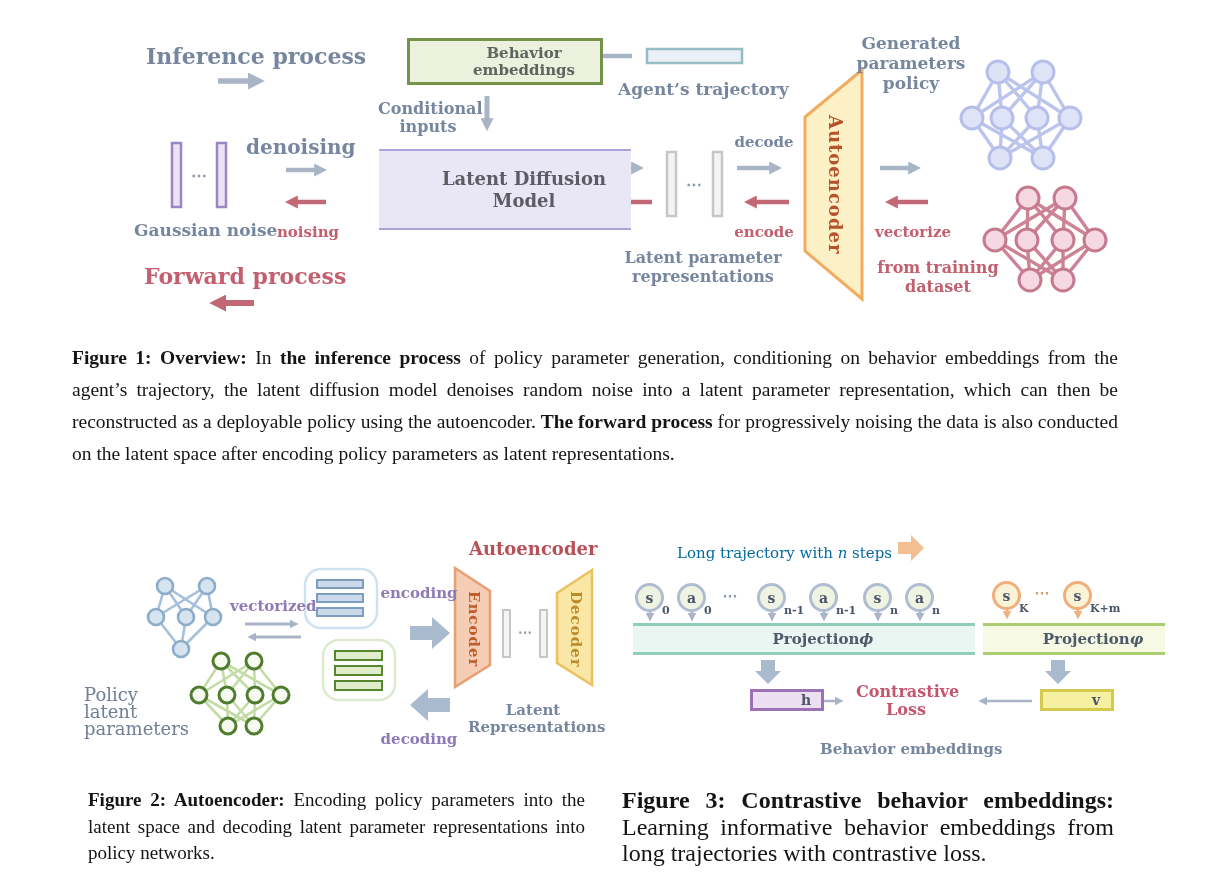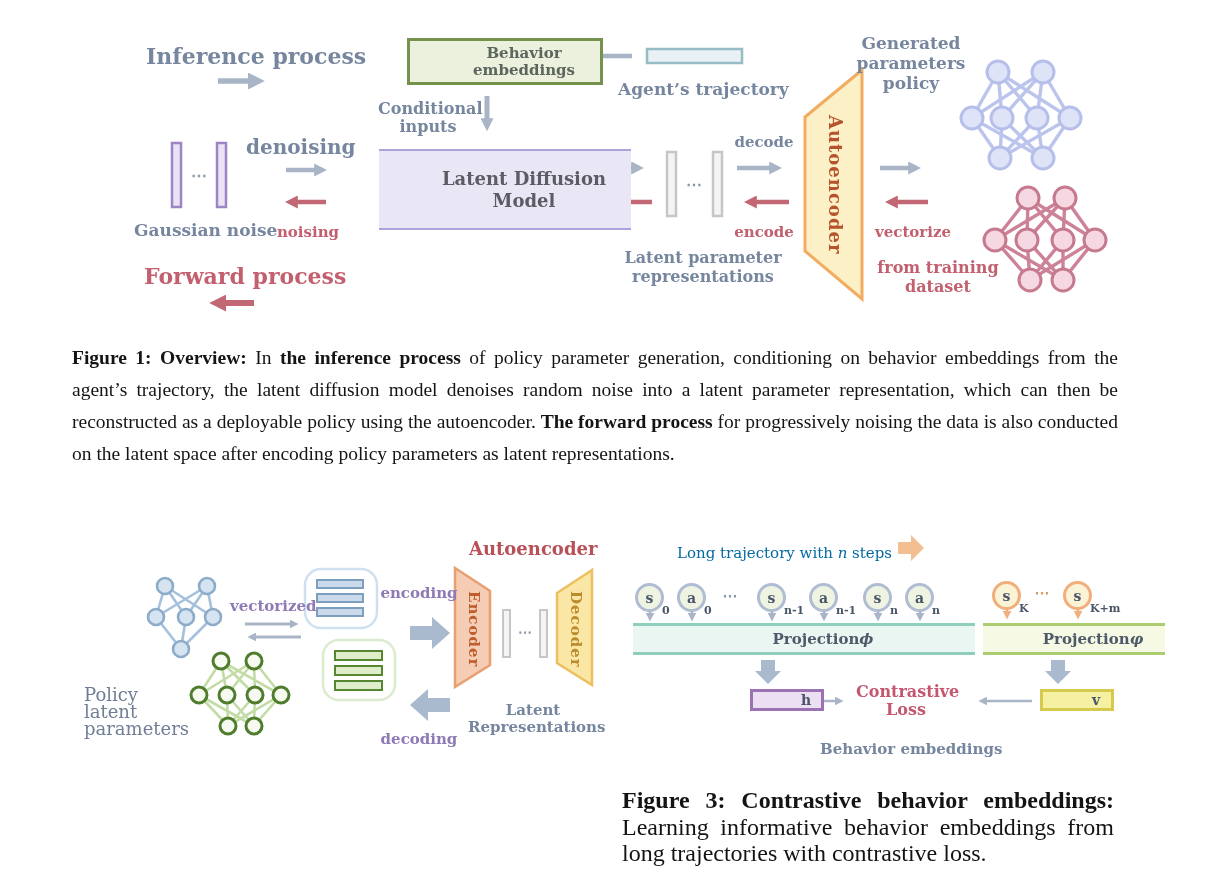--- a/index.html
+++ b/index.html
@@ -356,15 +356,16 @@
   <div class="boxed" style="left:750px; top:689px; width:30px; height:16px; background:#EDDFF2; border:3px solid #9C72B4; font-size:14px; color:#4A5568;">h</div>
   <div class="boxed" style="left:1040px; top:689px; width:30px; height:16px; background:#F6F1A2; border:3px solid #D5C94E; font-size:14px; color:#4A5568;">v</div>
 
   <div class="lab red multiline" style="left:856px; top:683px; width:100px; font-size:16px; line-height:18px; color:#C4566E;">
     <div>Contrastive</div>
     <div>Loss</div>
   </div>
 
   <div class="lab" style="left:820px; top:741px; width:145px; font-size:15px;">Behavior embeddings</div>
 
+  <div class="caption cap2"><span style="font-weight: bold;">Figure 2: Autoencoder:</span><span> Encoding policy parameters into the latent space and decoding latent parameter representations into policy networks.</span></div>
   <div class="caption cap3"><span style="font-weight: bold;">Figure 3: Contrastive behavior embeddings:</span><span> Learning informative behavior embeddings from long trajectories with contrastive loss.</span></div>
 
 </div>
 
 </body></html>

